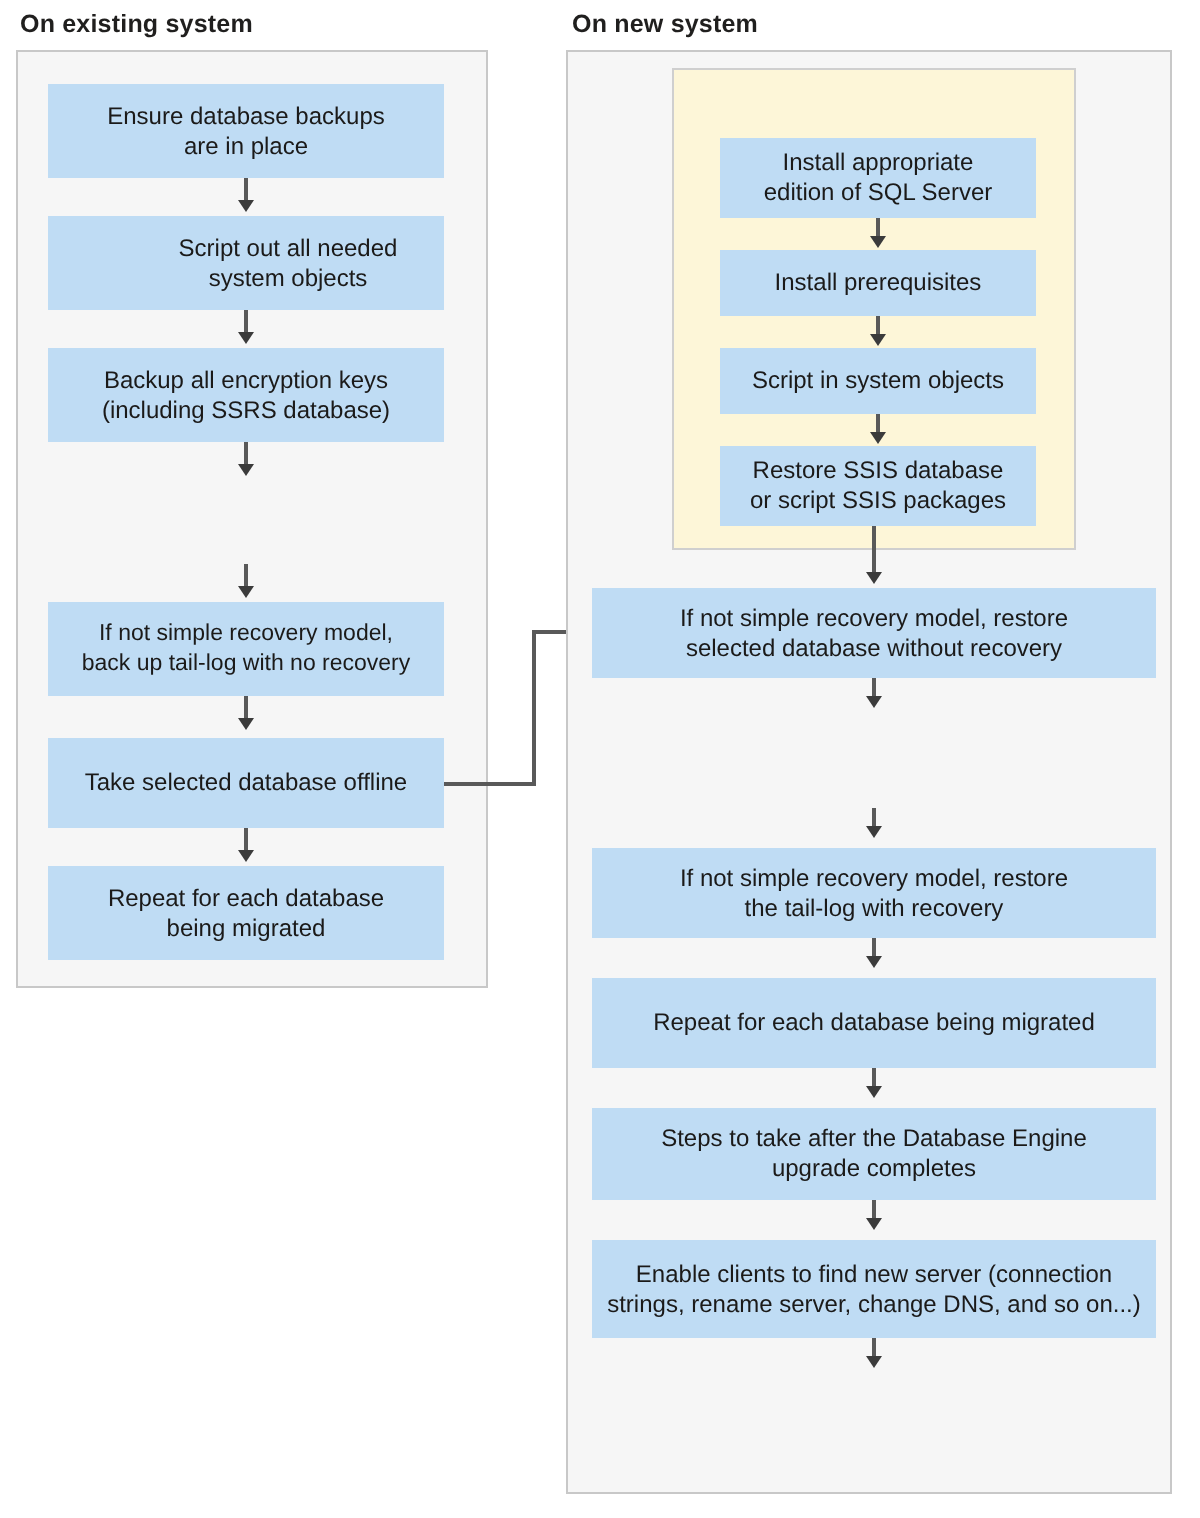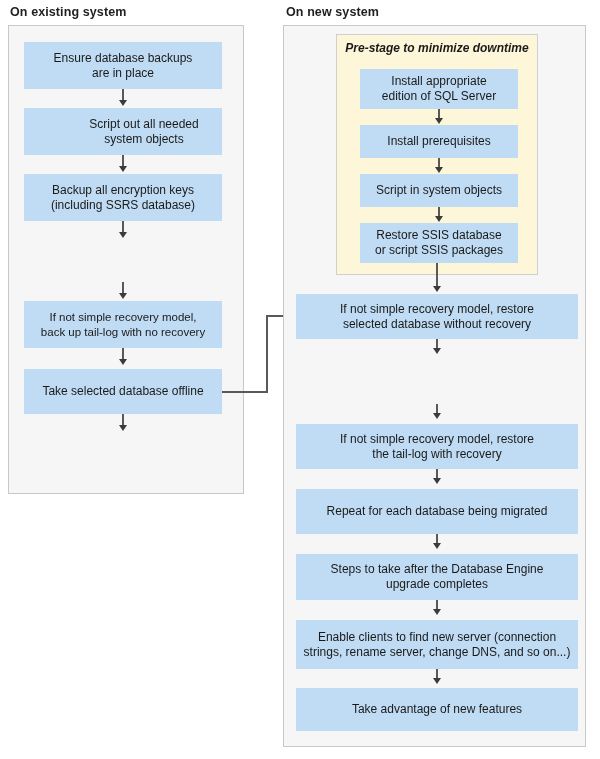--- a/index.html
+++ b/index.html
@@ -133,31 +133,34 @@
   </div>
   <div class="arrow-v" style="left:122px; top:348px; height:13px;"></div>
   <div class="arrow-head-down" style="left:119px; top:359px;"></div>
 
   <div class="node" style="left:24px; top:369px; width:198px; height:45px;">
     <span class="node-text">Take selected database offline</span>
   </div>
   <div class="arrow-v" style="left:122px; top:414px; height:13px;"></div>
   <div class="arrow-head-down" style="left:119px; top:425px;"></div>
 
+  <div class="node" style="left:24px; top:433px; width:198px; height:47px;">
+    <span class="node-text">Repeat for each database
+being migrated</span>
+  </div>
 
   <div class="conn-seg" style="left:222px; top:391px; width:46px; height:2px;"></div>
   <div class="conn-seg" style="left:266px; top:315px; width:2px; height:78px;"></div>
   <div class="conn-seg" style="left:266px; top:315px; width:22px; height:2px;"></div>
   <div class="arrow-head-right" style="left:286px; top:312px;"></div>
 
   <div class="panel-title" style="left:286px; top:5px;">On new system</div>
   <div class="panel" style="left:283px; top:25px; width:303px; height:722px;"></div>
 
   <div class="group-box" style="left:336px; top:34px; width:202px; height:241px;"></div>
-  <div class="group-title" style="left:336px; top:41px; width:202px;">Pre-stage to minimize downtime</div>
 
   <div class="node" style="left:360px; top:69px; width:158px; height:40px;">
     <span class="node-text">Install appropriate
 edition of SQL Server</span>
   </div>
   <div class="arrow-v" style="left:438px; top:109px; height:11px;"></div>
   <div class="arrow-head-down" style="left:435px; top:118px;"></div>
 
   <div class="node" style="left:360px; top:125px; width:158px; height:33px;">
     <span class="node-text">Install prerequisites</span>
@@ -209,17 +212,14 @@
   <div class="arrow-v" style="left:436px; top:600px; height:11px;"></div>
   <div class="arrow-head-down" style="left:433px; top:609px;"></div>
 
   <div class="node" style="left:296px; top:620px; width:282px; height:49px;">
     <span class="node-text">Enable clients to find new server (connection
 strings, rename server, change DNS, and so on...)</span>
   </div>
   <div class="arrow-v" style="left:436px; top:669px; height:11px;"></div>
   <div class="arrow-head-down" style="left:433px; top:678px;"></div>
 
-  <div class="node" style="left:296px; top:688px; width:282px; height:43px;">
-    <span class="node-text">Take advantage of new features</span>
-  </div>
 
 </div>
 
 </body></html>

